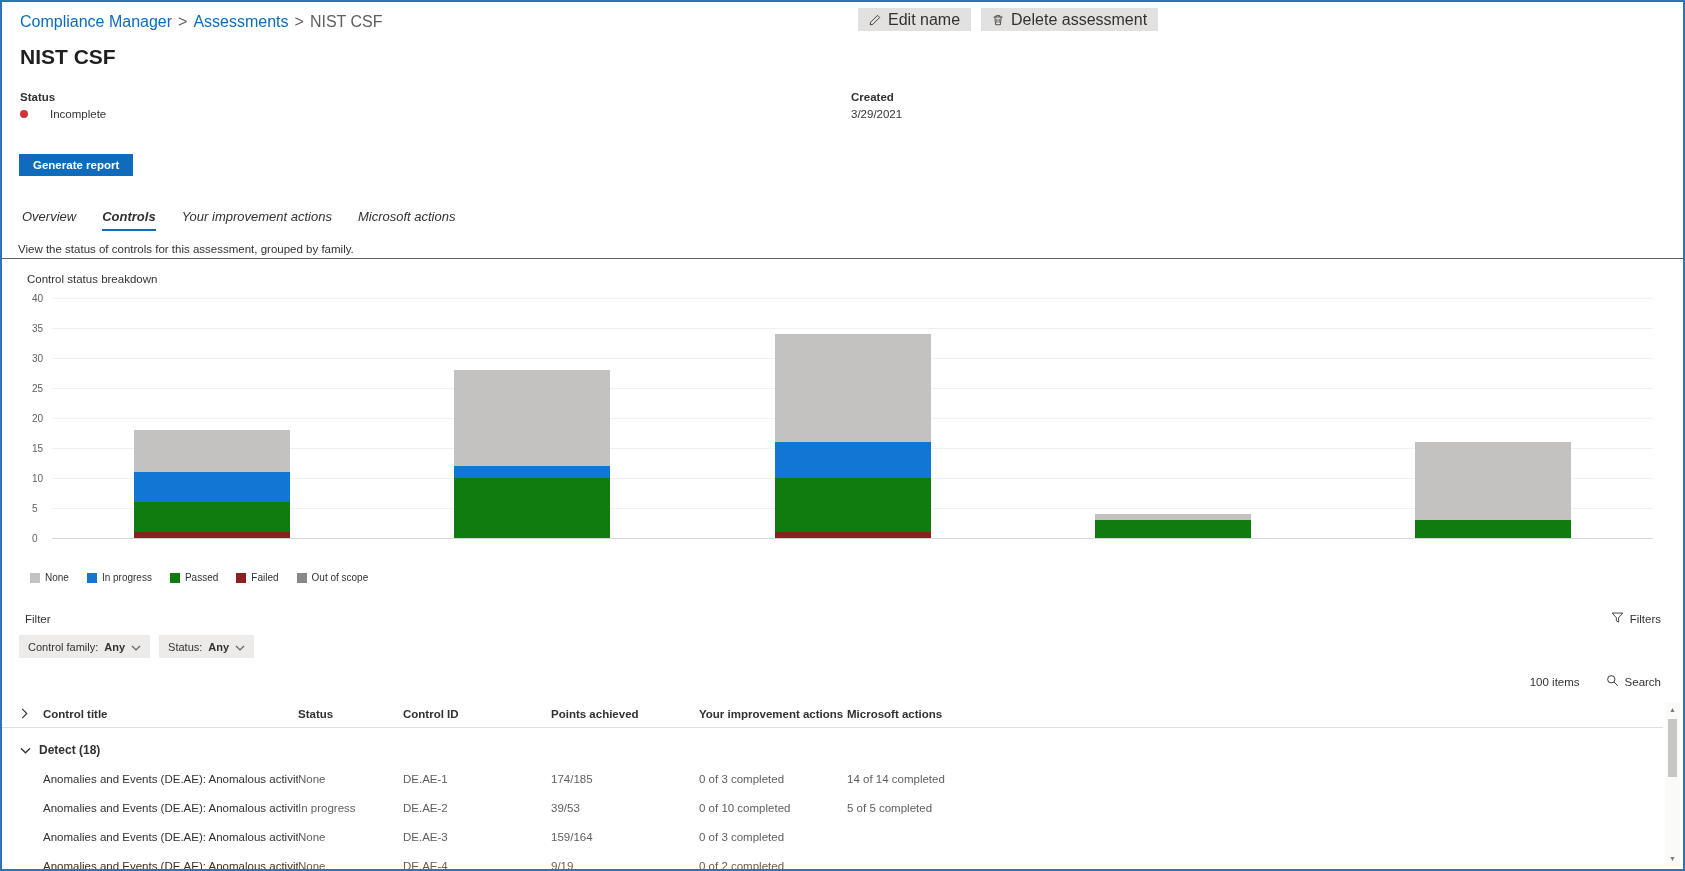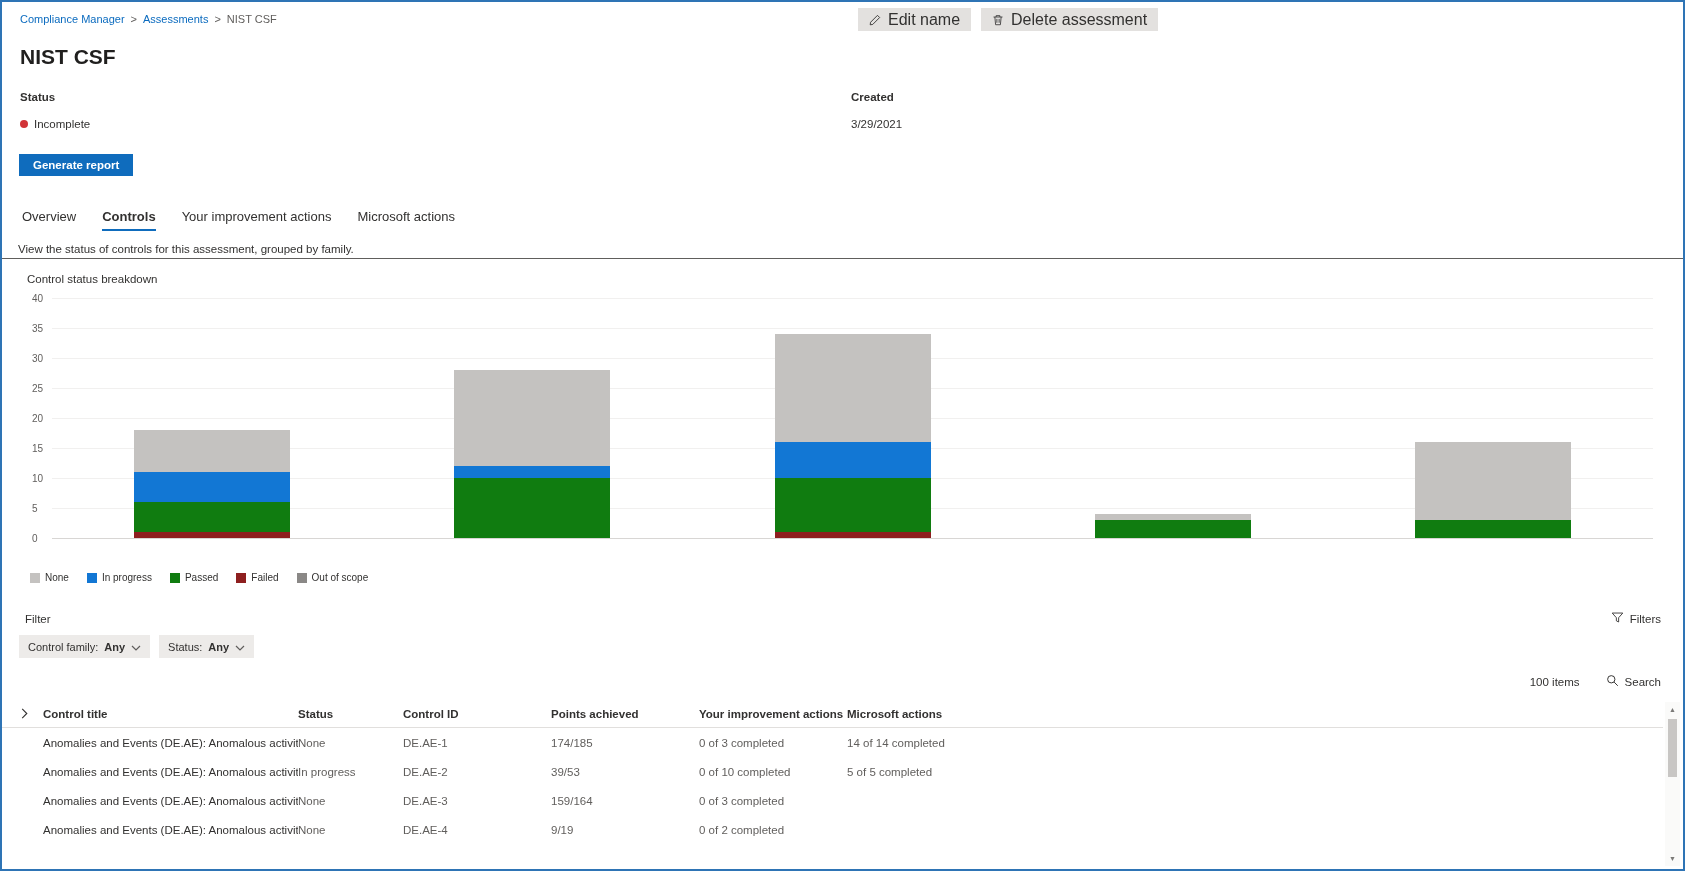--- a/index.html
+++ b/index.html
@@ -1,42 +1,42 @@
 <!DOCTYPE html>
 <html><head>
 <meta charset="utf-8">
 <style>
   * { box-sizing: border-box; margin: 0; padding: 0; }
   html,body { background:#fff; }
   body { font-family: "Liberation Sans", "DejaVu Sans", sans-serif; }
   .page { position:relative; width:1685px; height:871px; border:2px solid #2e74b5; background:#fff; overflow:hidden; }
 
   
-  .breadcrumb { position:absolute; top:11px; left:18px; font-size:11px; display:flex; gap:6px; align-items:center; }
+  .breadcrumb { position:absolute; top:11px; left:18px; font-size:16px; display:flex; gap:6px; align-items:center; }
   .crumb-link { color:#0b6bbf; cursor:pointer; }
   .crumb-current { color:#605e5c; }
   .crumb-sep { color:#605e5c; }
 
   
   .top-actions { position:absolute; top:6px; left:856px; display:flex; gap:10px; }
   .gray-btn { display:flex; align-items:center; gap:7px; background:#e3e1df; height:23px; padding:0 11px; font-size:16px; color:#323130; cursor:pointer; }
   .gray-btn svg { display:block; }
 
   
   .page-title { position:absolute; top:43px; left:18px; font-size:21px; font-weight:700; color:#201f1e; }
   .meta-block { position:absolute; top:89px; }
   .meta-label { font-size:11.5px; font-weight:700; color:#323130; }
-  .meta-value { margin-top:15px; font-size:11.5px; color:#323130; display:flex; align-items:center; gap:6px; }
+  .meta-value { margin-top:5px; font-size:11.5px; color:#323130; display:flex; align-items:center; gap:22px; }
   .status-dot { width:8px; height:8px; border-radius:50%; background:#d13438; }
 
   .generate-btn { position:absolute; top:152px; left:17px; background:#0f6cbd; border:1px solid #0f6cbd; color:#fff; font-size:11.5px; font-weight:700; padding:4px 13px; height:22px; cursor:pointer; font-family:inherit; }
 
   
   .tabs { position:absolute; top:207px; left:20px; display:flex; gap:26px; font-size:13px; color:#323130; }
-  .tab { padding-bottom:5px; border-bottom:2px solid transparent; cursor:pointer; }
+  .tab { padding-bottom:5px; border-bottom:2px solid transparent; cursor:pointer;font-style:italic; }
   .tab.active { font-weight:700; border-bottom-color:#0f6cbd; }
   .tab-desc { position:absolute; top:241px; left:16px; font-size:11.5px; color:#323130; }
   .divider { position:absolute; top:256px; left:0; width:100%; height:0; border-top:1px solid #605e5c; }
 
   
   .chart-title { position:absolute; top:271px; left:25px; font-size:11.5px; color:#323130; }
   .chart { position:absolute; top:292px; left:18px; right:30px; height:300px; }
   .gridline { position:absolute; left:32px; right:0; height:1px; background:#f1f0ef; }
   .gridline.baseline { background:#d8d6d4; }
   .ytick { position:absolute; left:12px; width:22px; font-size:10px; color:#605e5c; }
@@ -270,20 +270,26 @@
           </svg>
         </div>
       <div class="col-title">Control title</div>
       <div class="col-status">Status</div>
       <div class="col-id">Control ID</div>
       <div class="col-points">Points achieved</div>
       <div class="col-your">Your improvement actions</div>
       <div class="col-ms">Microsoft actions</div>
     </div>
 
+    <div class="group-row">
+      <span><svg width="11" height="7" viewBox="0 0 12 7">
+            <path d="M1 1l5 5 5-5" fill="none" stroke="#323130" stroke-width="1.3"></path>
+          </svg></span>
+      <span>Detect (18)</span>
+    </div>
 
     <div>
         <div class="trow">
           <div class="col-expander"></div>
           <div class="col-title">Anomalies and Events (DE.AE): Anomalous activity is det...</div>
           <div class="col-status">None</div>
           <div class="col-id">DE.AE-1</div>
           <div class="col-points">174/185</div>
           <div class="col-your">0 of 3 completed</div>
           <div class="col-ms">14 of 14 completed</div>

